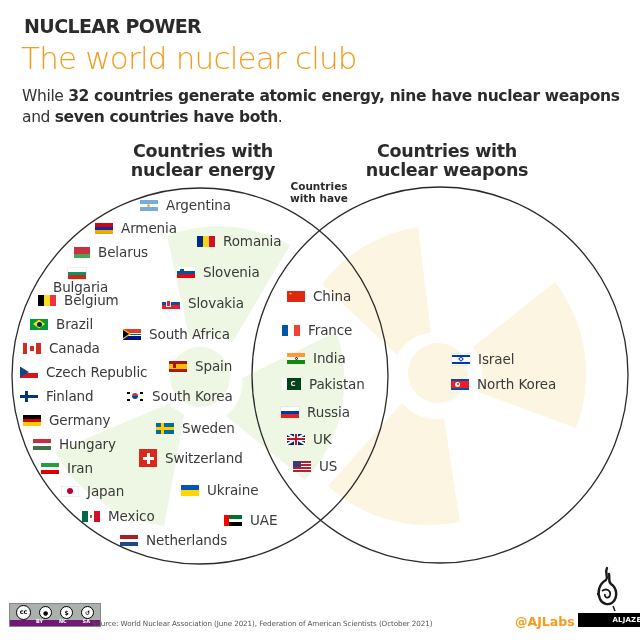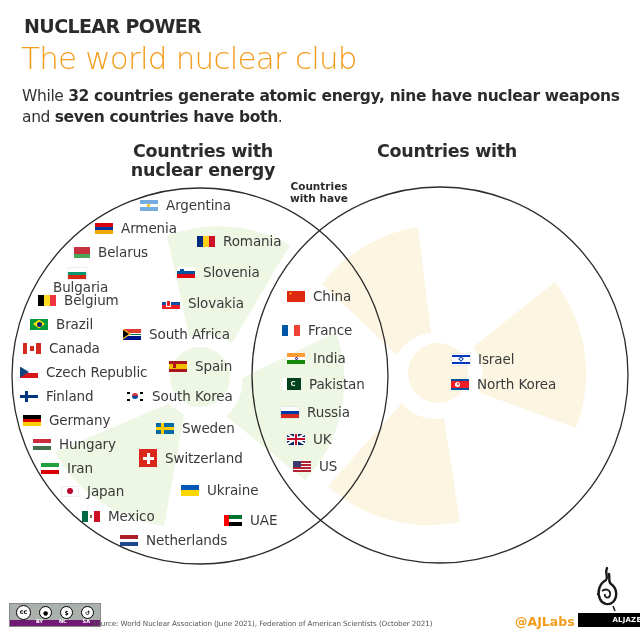--- a/index.html
+++ b/index.html
@@ -63,20 +63,21 @@
   <circle cx="200" cy="376" r="188" fill="none" stroke="#2b2b2b" stroke-width="1.3"></circle>
   <circle cx="440" cy="375" r="188" fill="none" stroke="#2b2b2b" stroke-width="1.3"></circle>
 </svg>
 
 <div class="set-title" style="left:118px; top:142px; width:170px;">
   <div>Countries with</div>
     <div>nuclear energy</div>
 </div>
 <div class="set-title" style="left:352px; top:142px; width:190px;">
   <div>Countries with</div>
+    <div>nuclear weapons</div>
 </div>
 <div class="both-title">
   <div>Countries</div>
     <div>with have</div>
 </div>
 
 <div class="country" style="left:140px; top:197px;">
   <span class="flag" style="background:linear-gradient(#74acdf 0 33%,#fff 33% 67%,#74acdf 67%);">
       <span style="position:absolute;left:7px;top:4px;width:3px;height:3px;border-radius:50%;background:#f6b40e;"></span>
     </span>

